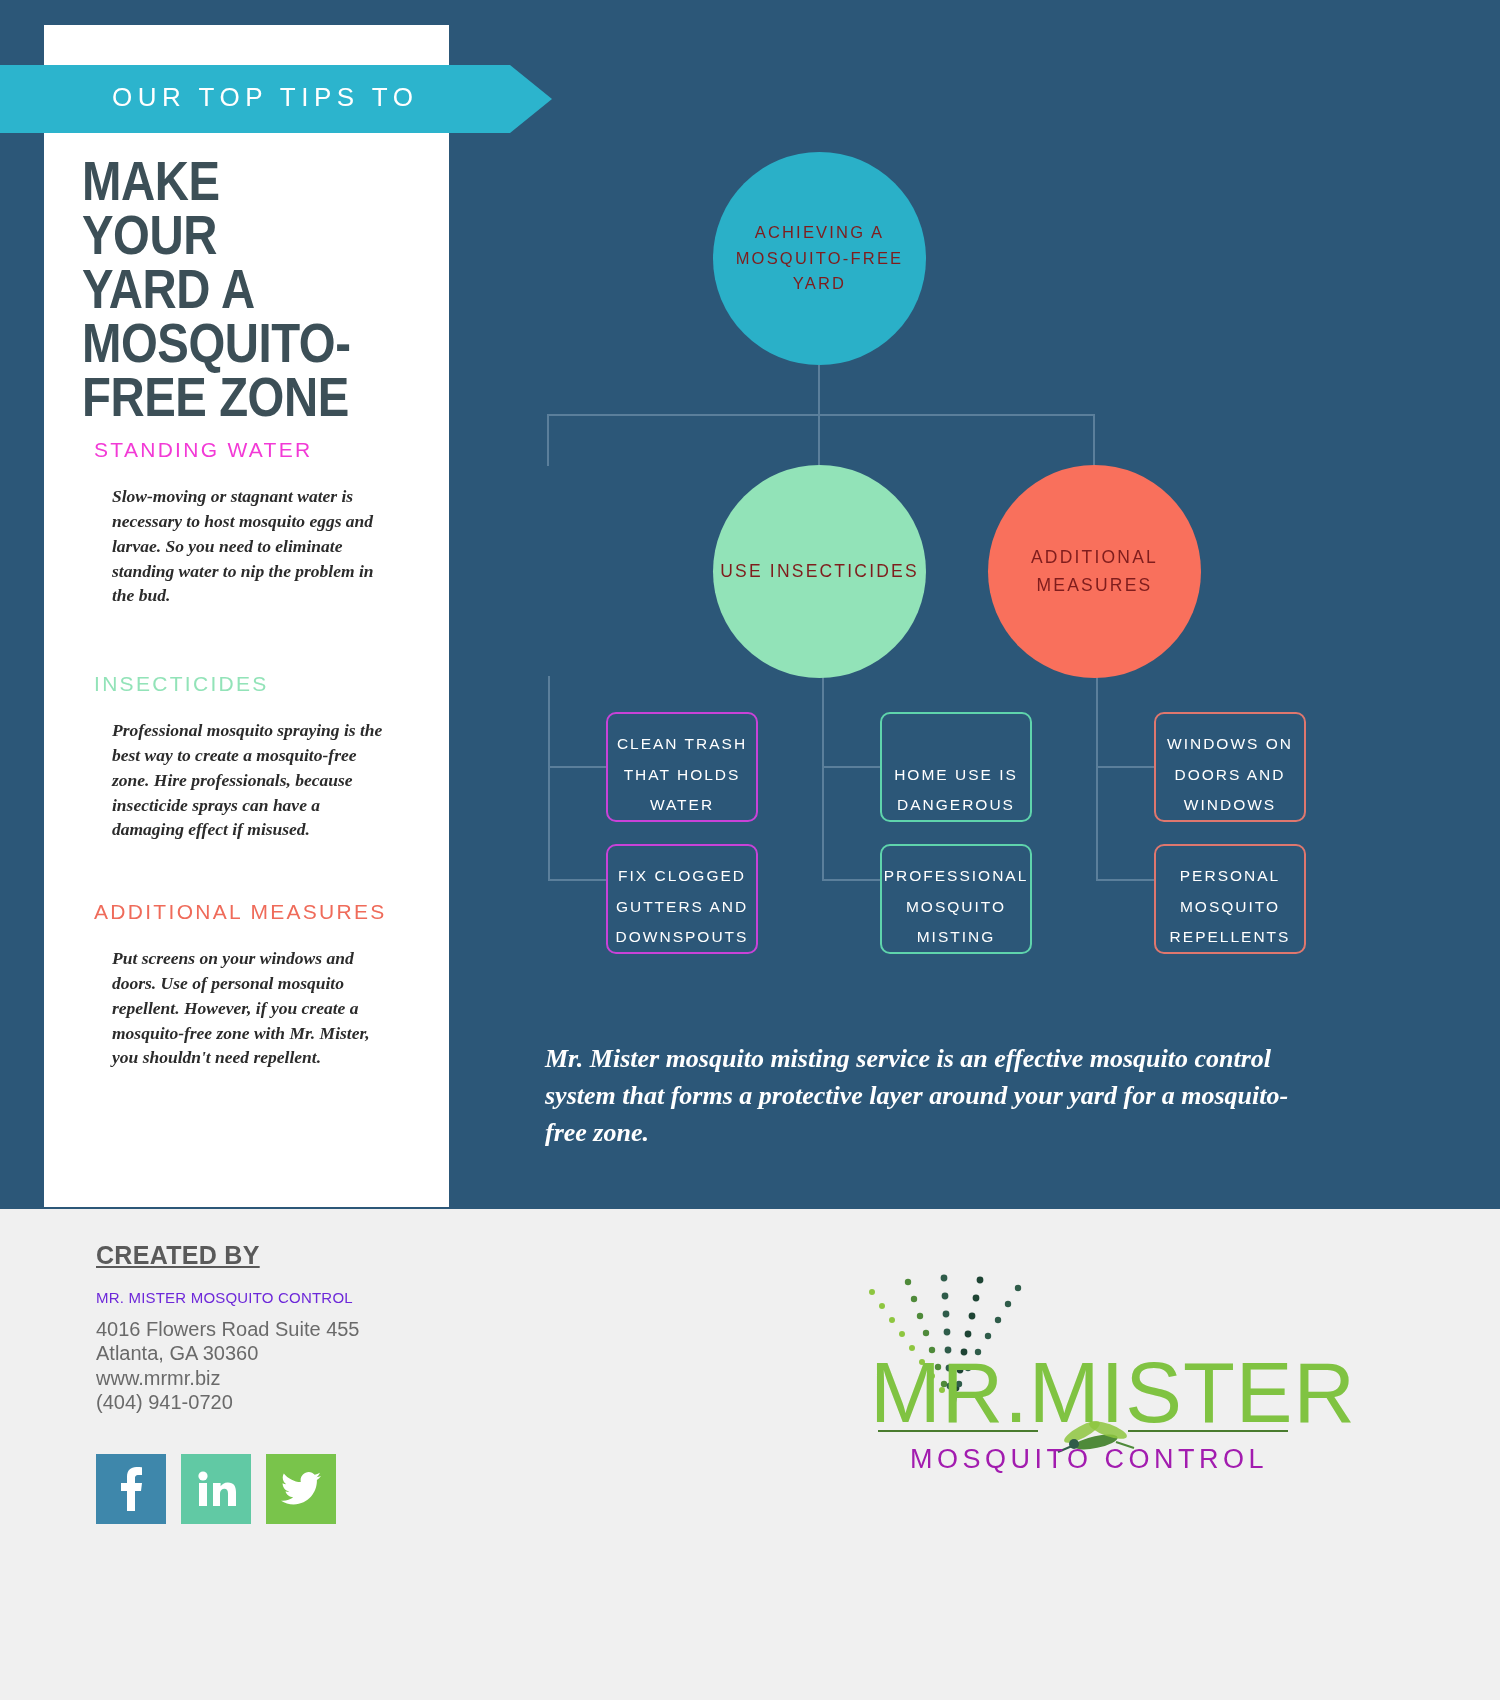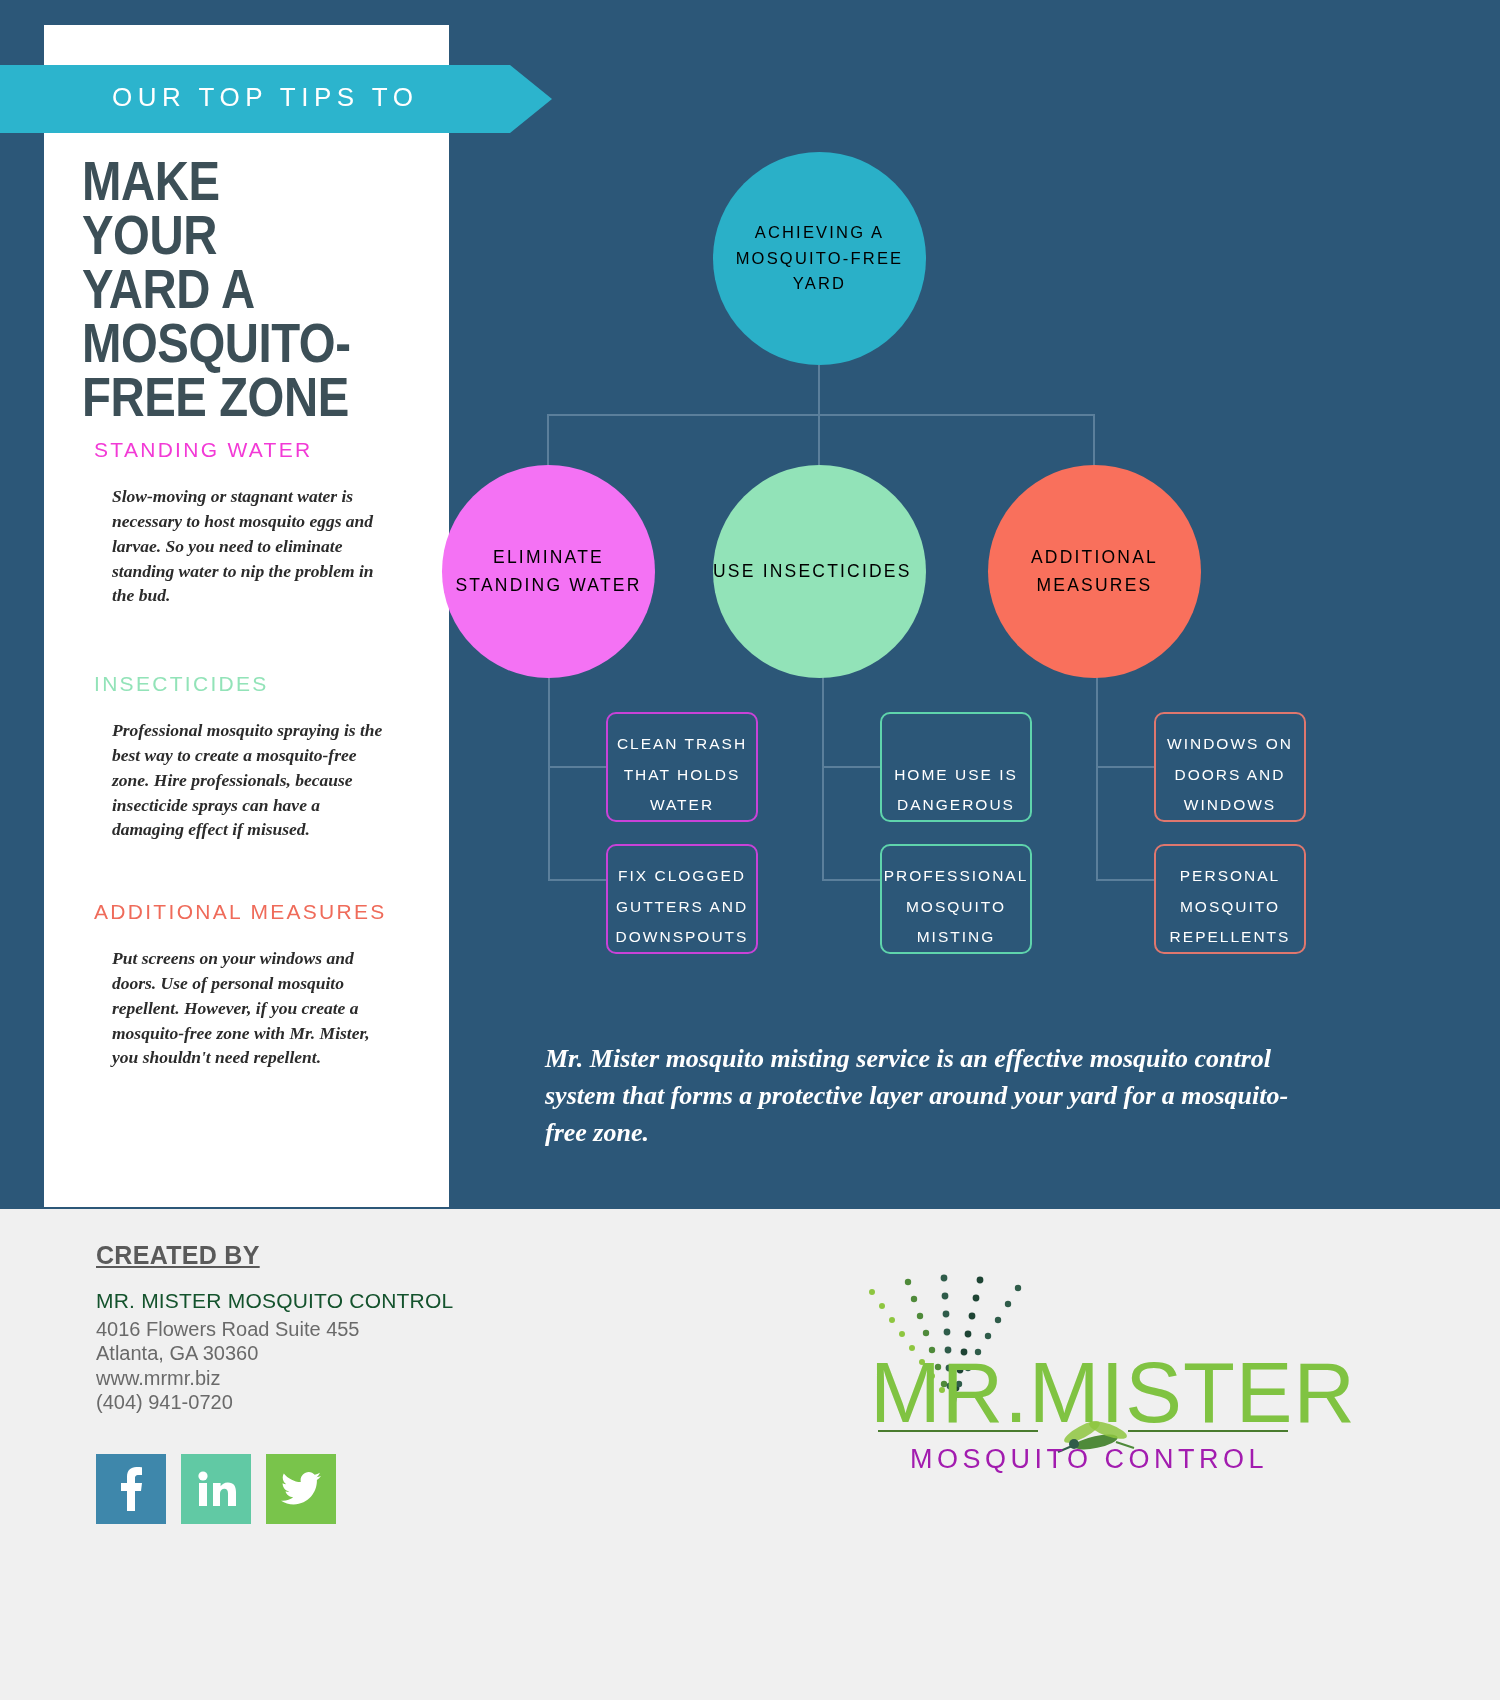--- a/index.html
+++ b/index.html
@@ -99,23 +99,23 @@
   .sec3 { top: 900px; }
 
   
   .diagram { position: absolute; left: 0; top: 0; width: 1500px; height: 1210px; }
 
   .circle {
     position: absolute;
     border-radius: 50%;
     display: flex;
     align-items: center;
-    justify-content: flex-start;
+    justify-content: center;
     text-align: center;
-    color: #000000;
+    color: #7f1d1d;
     font-family: "Liberation Sans Narrow", "Liberation Sans", sans-serif;
     font-weight: 400;
     letter-spacing: 2.2px;
     line-height: 1.55;
     z-index: 3;
   }
 
   .c-root {
     left: 713px; top: 152px;
     width: 213px; height: 213px;
@@ -191,22 +191,22 @@
     font-size: 25px;
     font-weight: bold;
     color: #5a5a5a;
     text-decoration: underline;
     letter-spacing: 0.3px;
   }
   .company {
     position: absolute;
     left: 96px;
     top: 80px;
-    font-size: 21px;
-    color: #14532d;
+    font-size: 15px;
+    color: #6d28d9;
     letter-spacing: 0.2px;
   }
   .addr {
     position: absolute;
     left: 96px;
     top: 108px;
     font-size: 20px;
     line-height: 1.22;
     color: #6a6a6a;
   }
@@ -291,23 +291,20 @@
     <div class="connector" style="left:822px; top:676px; width:2px; height:205px;"></div>
     <div class="connector" style="left:822px; top:766px; width:58px; height:2px;"></div>
     <div class="connector" style="left:822px; top:879px; width:58px; height:2px;"></div>
 
     <div class="connector" style="left:1096px; top:676px; width:2px; height:205px;"></div>
     <div class="connector" style="left:1096px; top:766px; width:58px; height:2px;"></div>
     <div class="connector" style="left:1096px; top:879px; width:58px; height:2px;"></div>
 
     <div class="circle c-root">
       <span>ACHIEVING A MOSQUITO-FREE YARD</span>
-    </div>
-    <div class="circle c-a">
-      <span>ELIMINATE STANDING WATER</span>
     </div>
     <div class="circle c-b">
       <span>USE INSECTICIDES</span>
     </div>
     <div class="circle c-c">
       <span>ADDITIONAL MEASURES</span>
     </div>
 
     <div class="node" style="left:606px; top:712px; width:152px; height:110px; border-color:#c942d8;">
       <span>CLEAN TRASH THAT HOLDS WATER</span>

